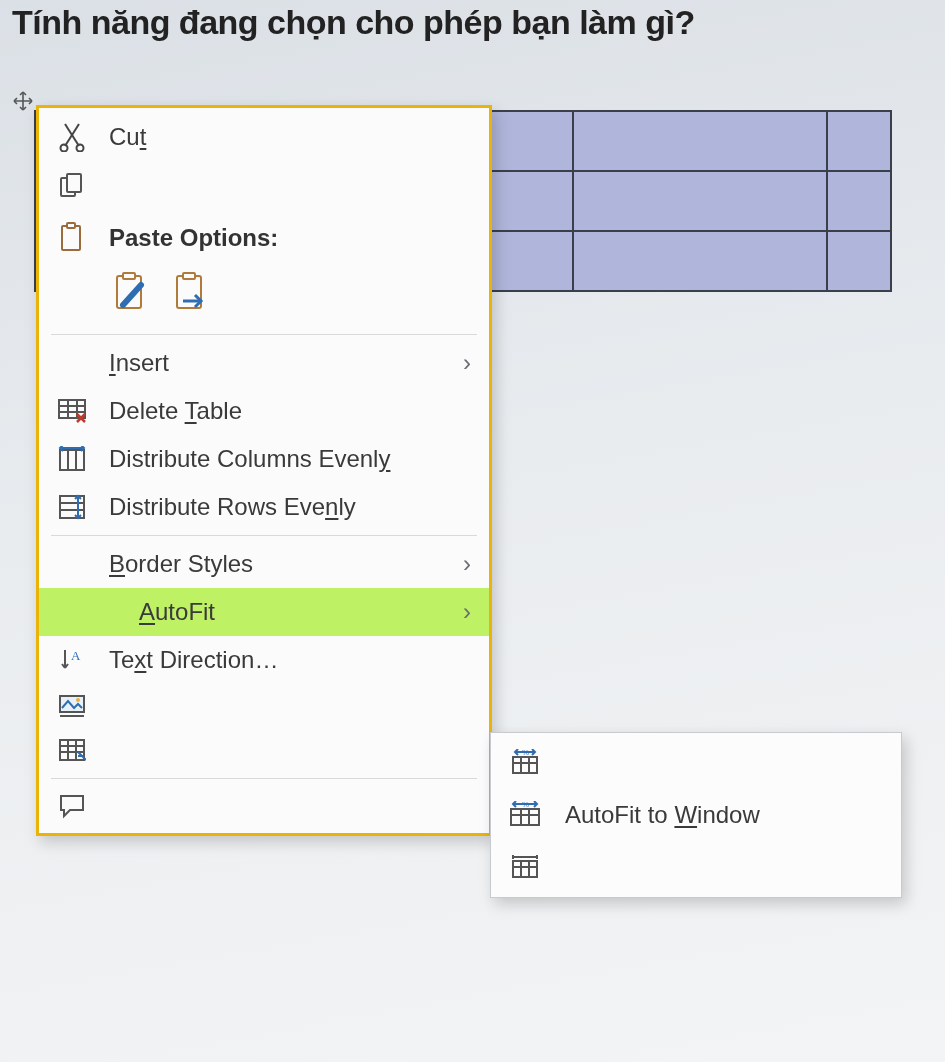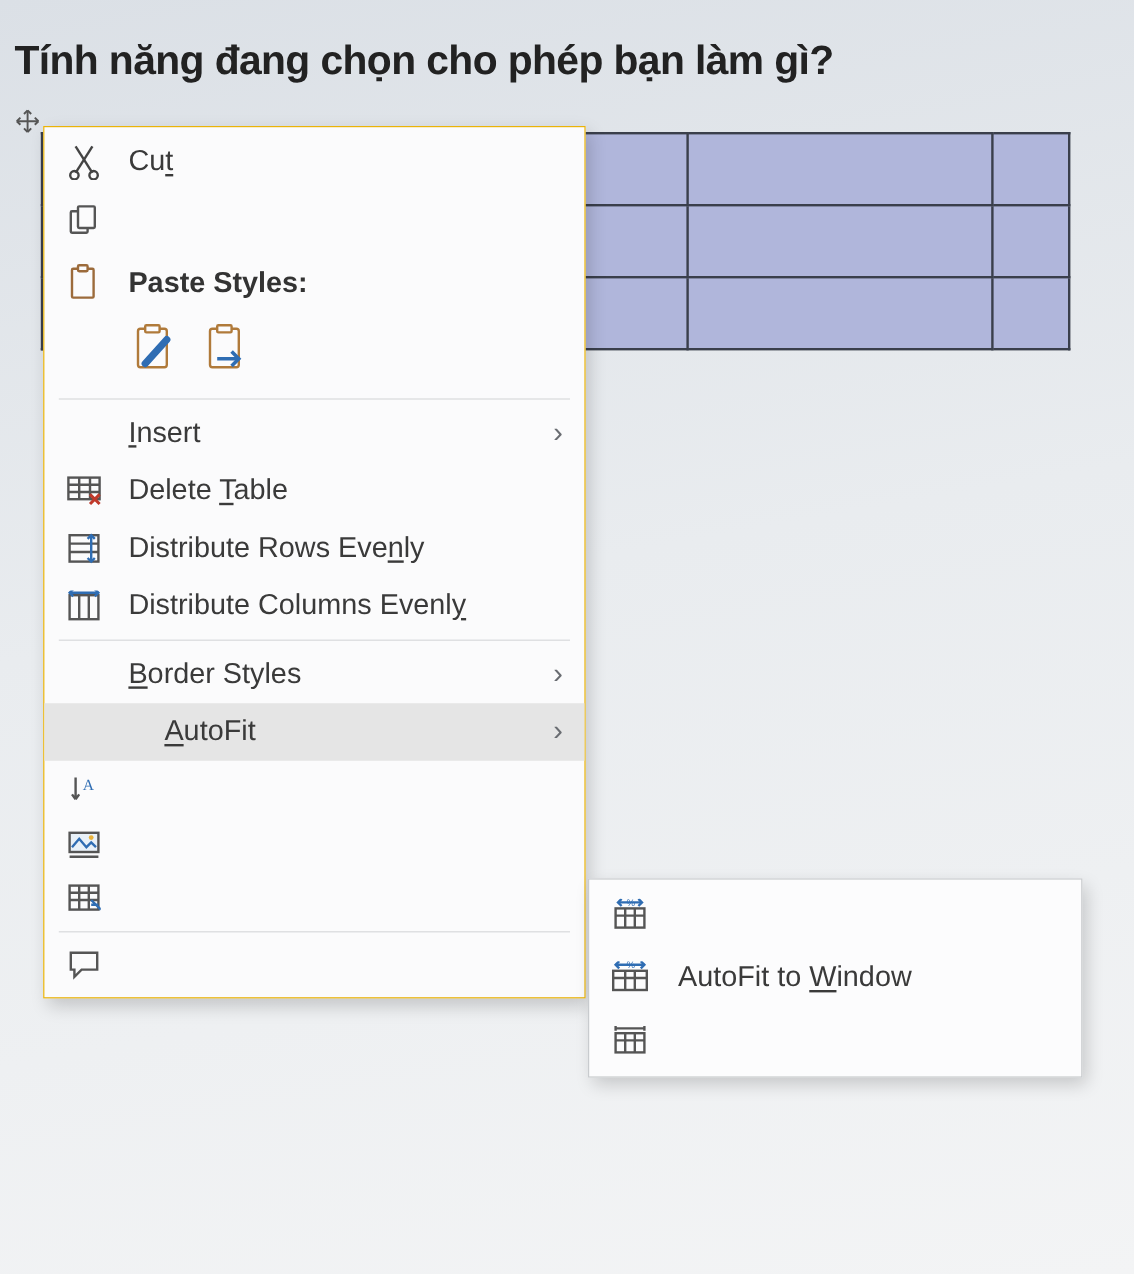--- a/index.html
+++ b/index.html
@@ -7,21 +7,21 @@
     padding: 0;
     background: linear-gradient(170deg, #dbe0e6 0%, #e9ecef 45%, #f3f4f5 100%);
     font-family: "Segoe UI", Tahoma, sans-serif;
     width: 945px;
     height: 1062px;
     overflow: hidden;
     position: relative;
   }
   .question {
     position: absolute;
-    top: 32px;
+    top: 3px;
     left: 12px;
     font-size: 34px;
     font-weight: 700;
     color: #222;
     letter-spacing: -0.5px;
   }
   .table-anchor {
     position: absolute;
     top: 90px;
     left: 12px;
@@ -47,35 +47,35 @@
   .bgtable td.c3 { width: 250px; }
   .bgtable td.c4 { width: 60px;  }
 
   
   .menu {
     position: absolute;
     top: 105px;
     left: 36px;
     width: 450px;
     background: #fbfbfc;
-    border: 1px solid #eab308;
+    border: 3px solid #eab308;
     box-shadow: 4px 6px 14px rgba(0,0,0,0.18);
     padding: 4px 0;
     font-size: 24px;
     color: #3a3a3a;
   }
   .menu-item {
     display: flex;
     align-items: center;
     gap: 18px;
     padding: 10px 18px 10px 14px;
     position: relative;
   }
   .menu-item.hover {
-    background: #e5e5e5;
+    background: #bef264;
     padding-left: 44px;
   }
   .menu-item .ico {
     width: 38px;
     display: flex;
     justify-content: center;
     align-items: center;
   }
   .menu-item .lbl {
     flex: 1;
@@ -179,21 +179,21 @@
     </span>
   </div>
 
   <div class="menu-item paste-row">
     <span class="ico">
       <svg width="28" height="32" viewBox="0 0 28 32" fill="none" stroke="#9c6b3b" stroke-width="2">
         <rect x="4" y="4" width="18" height="24" rx="1"></rect>
         <rect x="9" y="1" width="8" height="5" rx="1" fill="#fbfbfc"></rect>
       </svg>
     </span>
-    <span class="lbl">Paste Styles:</span>
+    <span class="lbl">Paste Options:</span>
   </div>
 
   <div class="paste-options">
     <span class="pbtn">
       <svg width="40" height="42" viewBox="0 0 40 42" fill="none">
         <rect x="6" y="5" width="24" height="32" rx="2" stroke="#b07a3a" stroke-width="2"></rect>
         <rect x="12" y="2" width="12" height="6" rx="1" stroke="#b07a3a" stroke-width="2" fill="#fbfbfc"></rect>
         <path d="M12 34 L30 14" stroke="#2f6db3" stroke-width="6" stroke-linecap="round"></path>
       </svg>
     </span>
@@ -222,41 +222,41 @@
         <path d="M2 8 H28 M2 14 H28 M11 2 V20 M20 2 V20"></path>
         <path d="M20 16 L28 24 M28 16 L20 24" stroke="#c0392b" stroke-width="2.5"></path>
       </svg>
     </span>
     <span class="lbl">Delete <span class="ul">T</span>able</span>
   </div>
 
   <div class="menu-item">
     <span class="ico">
       <svg width="28" height="26" viewBox="0 0 28 26" fill="none" stroke="#555" stroke-width="2">
+        <rect x="2" y="4" width="24" height="20"></rect>
+        <path d="M10 4 V24 M18 4 V24"></path>
+        <path d="M2 2 H26" stroke="#2f6db3"></path>
+        <path d="M5 -1 L2 2 L5 5 M23 -1 L26 2 L23 5" stroke="#2f6db3" fill="none"></path>
+      </svg>
+    </span>
+    <span class="lbl">Distribute Columns Evenl<span class="ul">y</span></span>
+  </div>
+
+  <div class="menu-item">
+    <span class="ico">
+      <svg width="28" height="26" viewBox="0 0 28 26" fill="none" stroke="#555" stroke-width="2">
         <rect x="2" y="2" width="24" height="22"></rect>
         <path d="M2 9 H26 M2 16 H26"></path>
         <path d="M20 2 V24" stroke="#2f6db3"></path>
         <path d="M17 5 L20 2 L23 5 M17 21 L20 24 L23 21" stroke="#2f6db3" fill="none"></path>
       </svg>
     </span>
     <span class="lbl">Distribute Rows Eve<span class="ul">n</span>ly</span>
   </div>
 
-  <div class="menu-item">
-    <span class="ico">
-      <svg width="28" height="26" viewBox="0 0 28 26" fill="none" stroke="#555" stroke-width="2">
-        <rect x="2" y="4" width="24" height="20"></rect>
-        <path d="M10 4 V24 M18 4 V24"></path>
-        <path d="M2 2 H26" stroke="#2f6db3"></path>
-        <path d="M5 -1 L2 2 L5 5 M23 -1 L26 2 L23 5" stroke="#2f6db3" fill="none"></path>
-      </svg>
-    </span>
-    <span class="lbl">Distribute Columns Evenl<span class="ul">y</span></span>
-  </div>
-
   <div class="menu-sep"></div>
 
   <div class="menu-item">
     <span class="ico"></span>
     <span class="lbl"><span class="ul">B</span>order Styles</span>
     <span class="chev">›</span>
   </div>
 
   <div class="menu-item hover">
     <span class="ico"></span>
@@ -264,20 +264,21 @@
     <span class="chev">›</span>
   </div>
 
   <div class="menu-item">
     <span class="ico">
       <svg width="26" height="28" viewBox="0 0 26 28" fill="none" stroke="#555" stroke-width="2">
         <path d="M6 4 V22 M6 22 L3 18 M6 22 L9 18"></path>
         <text x="12" y="14" font-size="13" fill="#2f6db3" stroke="none" font-family="Segoe UI">A</text>
       </svg>
     </span>
+    <span class="lbl">Te<span class="ul">x</span>t Direction…</span>
   </div>
 
   <div class="menu-item">
     <span class="ico">
       <svg width="28" height="24" viewBox="0 0 28 24" fill="none">
         <rect x="2" y="2" width="24" height="16" stroke="#555" stroke-width="2" fill="#e9f1f8"></rect>
         <path d="M4 14 L10 7 L16 14 L20 10 L24 14" stroke="#2f6db3" stroke-width="2" fill="none"></path>
         <circle cx="20" cy="6" r="2" fill="#e9b23b"></circle>
         <path d="M2 22 H26" stroke="#555" stroke-width="2"></path>
       </svg>

